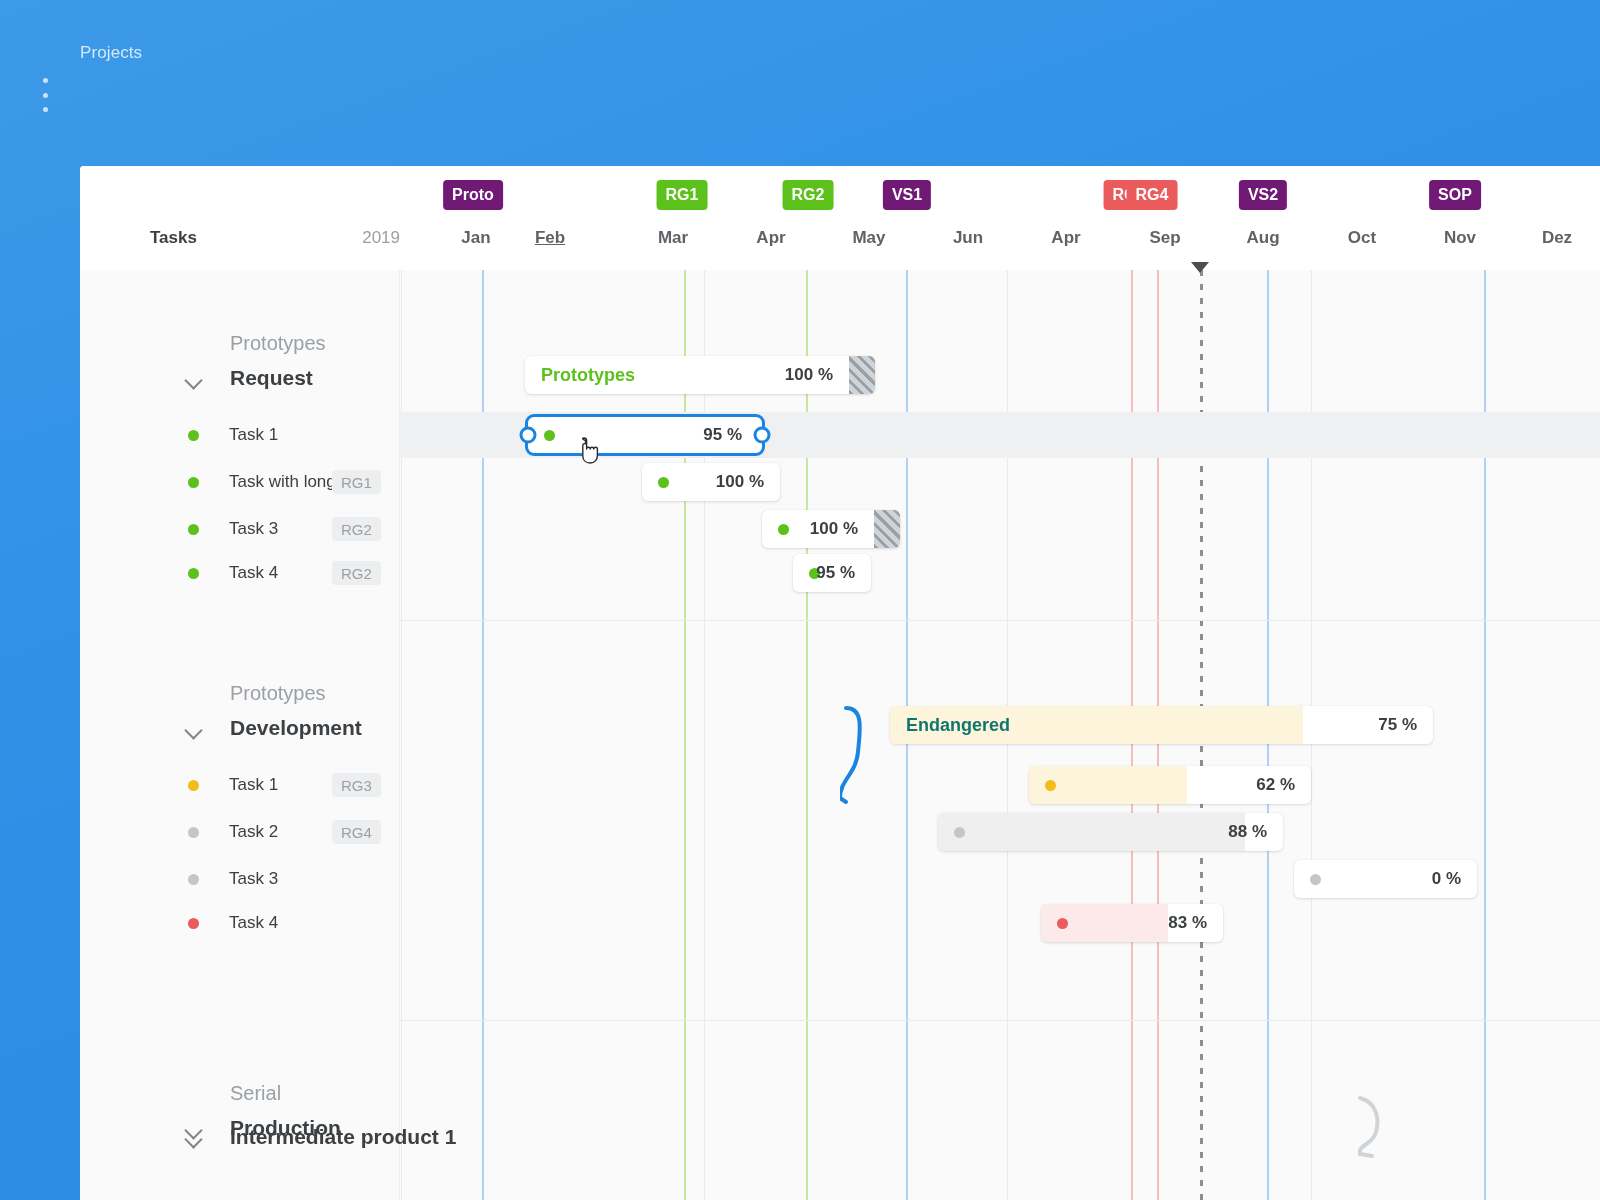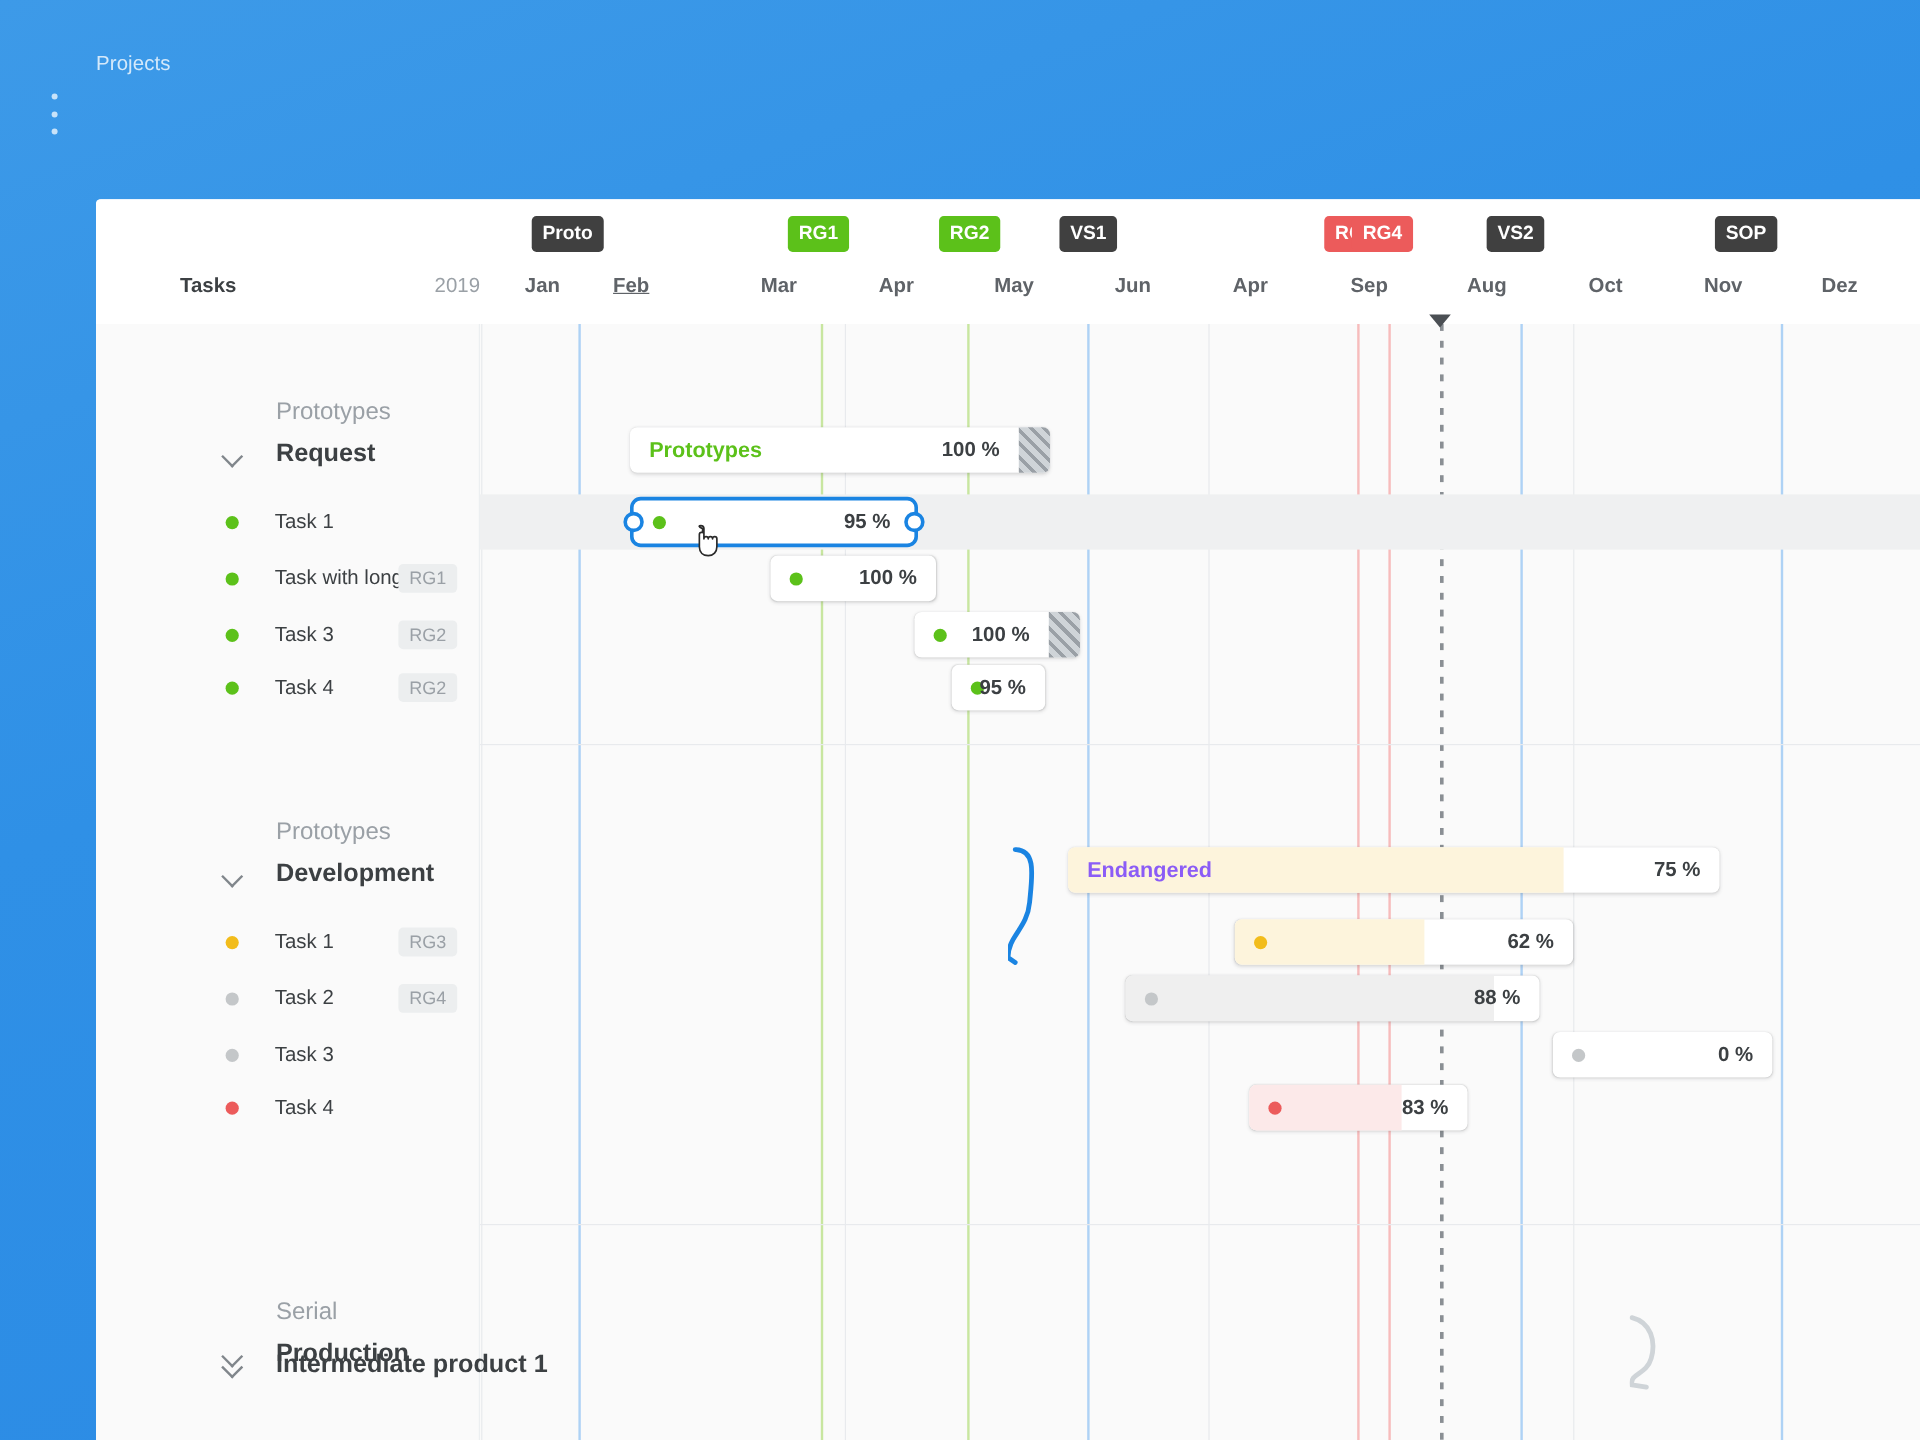--- a/index.html
+++ b/index.html
@@ -46,30 +46,30 @@
   .col-tasks {
     position: absolute; left: 70px; top: 62px;
     font-size: 17px; font-weight: 700; color: #3c4043;
   }
   .col-year {
     position: absolute; left: 250px; top: 62px; width: 70px; text-align:right;
     font-size: 17px; font-weight: 400; color: #9aa0a6;
   }
   .month-label {
     position: absolute; top: 62px; font-size: 17px; font-weight: 700;
-    color: #5f6368; transform: translateX(-50%); white-space: nowrap;
+    color: #5f6368; transform: translateX(-50%); white-space: nowrap; margin-left: 24px;
   }
   .mstone {
     position: absolute; top: 14px; transform: translateX(-50%);
     height: 30px; padding: 0 9px; border-radius: 4px;
     display: flex; align-items: center; justify-content: center;
     font-size: 16px; font-weight: 700; color: #fff; cursor: pointer;
     white-space: nowrap;
   }
-  .mstone.blue  { background: #404040; }
+  .mstone.blue  { background: #701a75; }
   .mstone.green { background: #5cc11a; }
   .mstone.red   { background: #ec5b5b; }
 
   
   .tl-body {
     position: absolute; left: 0; top: 104px; width: 1520px; height: 930px;
     background: #fafafa; overflow: hidden;
   }
   .sidebar-bg {
     position: absolute; left: 0; top: 0; width: 320px; height: 930px;
@@ -133,21 +133,21 @@
     box-shadow: 0 1px 3px rgba(60,64,67,0.16), 0 0 1px rgba(60,64,67,0.12);
     z-index: 5; display:flex; align-items:center; overflow: visible; cursor: pointer;
   }
   .bar .fill {
     position: absolute; left: 0; top: 0; bottom: 0; border-radius: 6px 0 0 6px;
   }
   .bar .status {
     position: relative; z-index: 2; margin-left: 16px; font-size: 18px; font-weight: 700;
   }
   .bar .status.green { color: #5cc11a; }
-  .bar .status.amber { color: #8b5cf6; }
+  .bar .status.amber { color: #0f766e; }
   .bar .bdot {
     position: relative; z-index: 2; margin-left: 16px;
     width: 11px; height: 11px; border-radius: 50%; flex: 0 0 auto;
   }
   .bar .pct {
     position: absolute; right: 16px; z-index: 2;
     font-size: 17px; font-weight: 700; color: #3c4043; white-space: nowrap;
   }
   .bar .hatch {
     position: absolute; right: 0; top: 0; bottom: 0; width: 26px;

